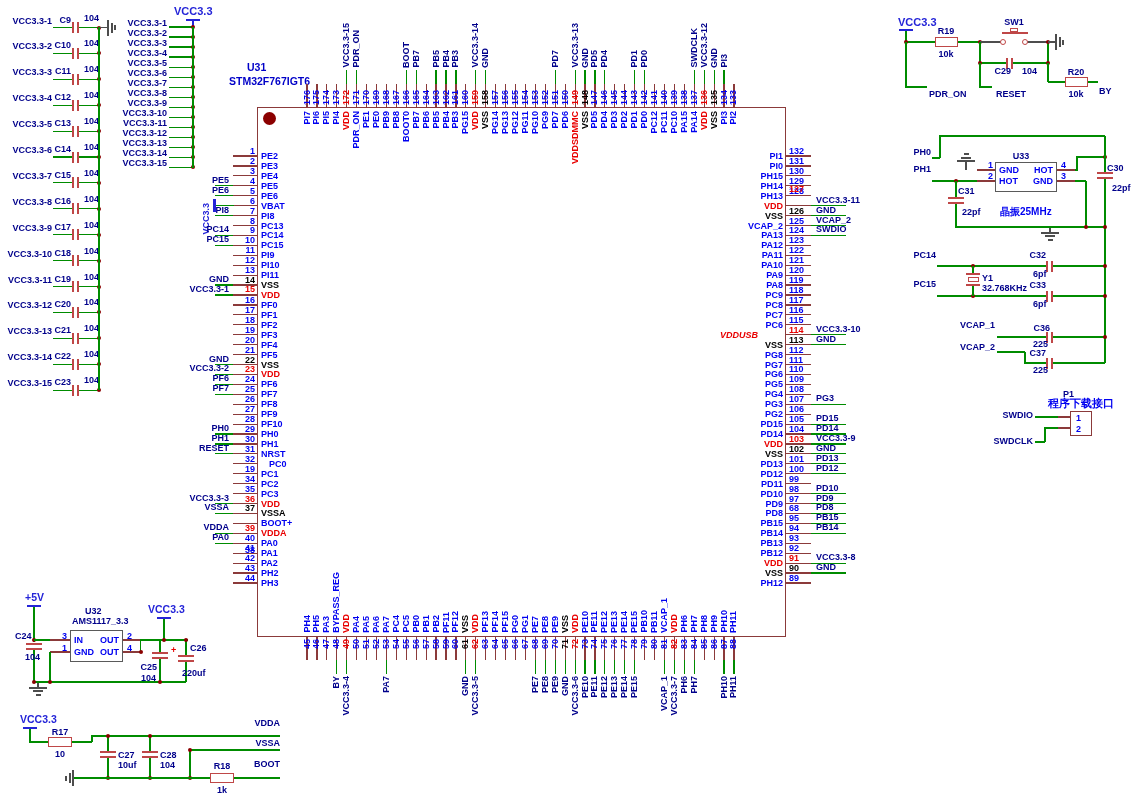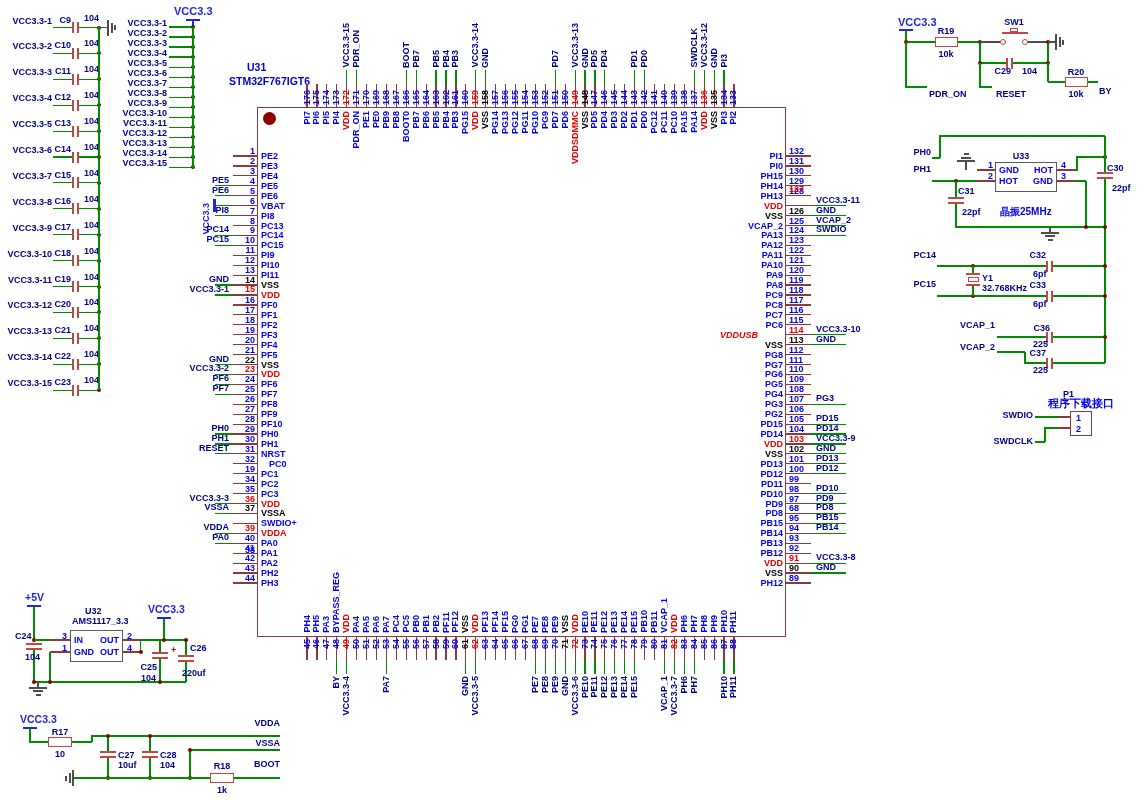--- a/index.html
+++ b/index.html
@@ -160,21 +160,21 @@
     <div class="t" style="left: 261px; top: 498.55px; color: rgb(232, 0, 0);">VDD</div>
     <div class="ln" style="left: 215px; top: 502.95px; width: 18px; height: 1.2px; background: rgb(0, 140, 0);"></div>
     <div class="t" style="left: 229px; top: 492.55px; color: rgb(0, 0, 139); transform: translateX(-100%);">VCC3.3-3</div>
     <div class="ln" style="left: 233px; top: 512.88px; width: 24px; height: 1.2px; background: rgb(139, 58, 58);"></div>
     <div class="t" style="left: 255px; top: 503.48px; color: rgb(0, 0, 0); transform: translateX(-100%);">37</div>
     <div class="t" style="left: 261px; top: 508.48px; color: rgb(0, 0, 0);">VSSA</div>
     <div class="ln" style="left: 215px; top: 512.88px; width: 18px; height: 1.2px; background: rgb(0, 140, 0);"></div>
     <div class="t" style="left: 229px; top: 502.48px; color: rgb(0, 0, 139); transform: translateX(-100%);">VSSA</div>
     <div class="ln" style="left: 233px; top: 522.81px; width: 24px; height: 1.2px; background: rgb(139, 58, 58);"></div>
     <div class="t" style="left: 255px; top: 513.41px; color: rgb(0, 0, 240); transform: translateX(-100%); margin-top: 32px;">38</div>
-    <div class="t" style="left: 261px; top: 518.41px; color: rgb(0, 0, 240);">SWDIO+</div>
+    <div class="t" style="left: 261px; top: 518.41px; color: rgb(0, 0, 240);">BOOT+</div>
     <div class="ln" style="left: 233px; top: 532.74px; width: 24px; height: 1.2px; background: rgb(139, 58, 58);"></div>
     <div class="t" style="left: 255px; top: 523.34px; color: rgb(232, 0, 0); transform: translateX(-100%);">39</div>
     <div class="t" style="left: 261px; top: 528.34px; color: rgb(232, 0, 0);">VDDA</div>
     <div class="ln" style="left: 215px; top: 532.74px; width: 18px; height: 1.2px; background: rgb(0, 140, 0);"></div>
     <div class="t" style="left: 229px; top: 522.34px; color: rgb(0, 0, 139); transform: translateX(-100%);">VDDA</div>
     <div class="ln" style="left: 233px; top: 542.67px; width: 24px; height: 1.2px; background: rgb(139, 58, 58);"></div>
     <div class="t" style="left: 255px; top: 533.27px; color: rgb(0, 0, 240); transform: translateX(-100%);">40</div>
     <div class="t" style="left: 261px; top: 538.27px; color: rgb(0, 0, 240);">PA0</div>
     <div class="ln" style="left: 215px; top: 542.67px; width: 18px; height: 1.2px; background: rgb(0, 140, 0);"></div>
     <div class="t" style="left: 229px; top: 532.27px; color: rgb(0, 0, 139); transform: translateX(-100%);">PA0</div>

